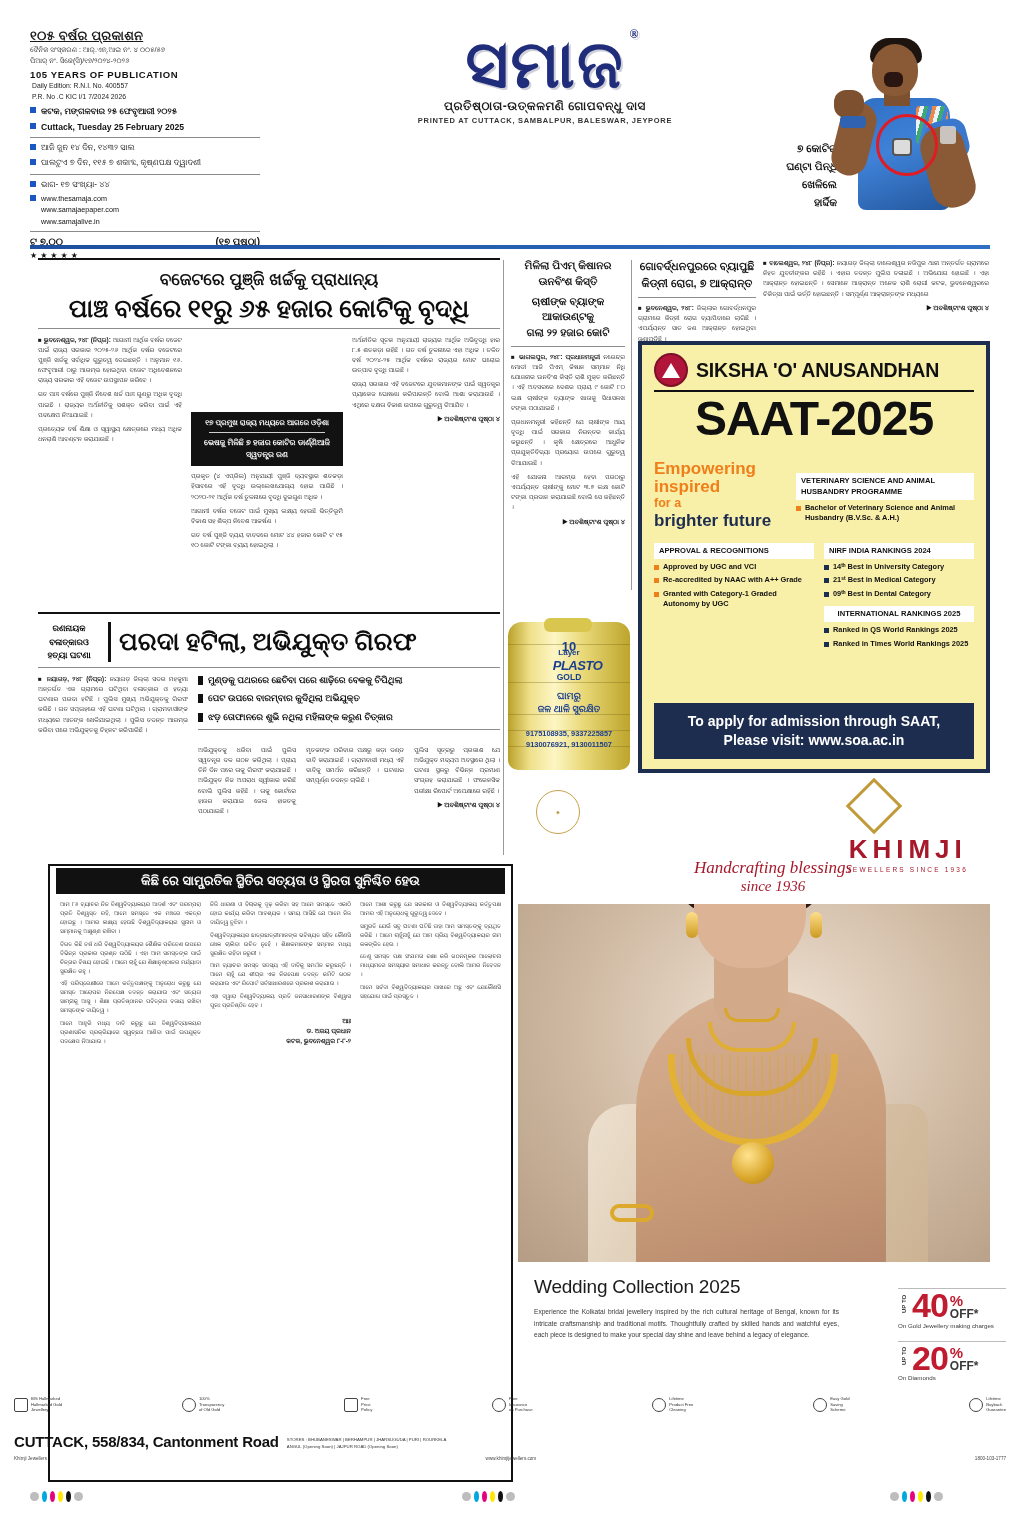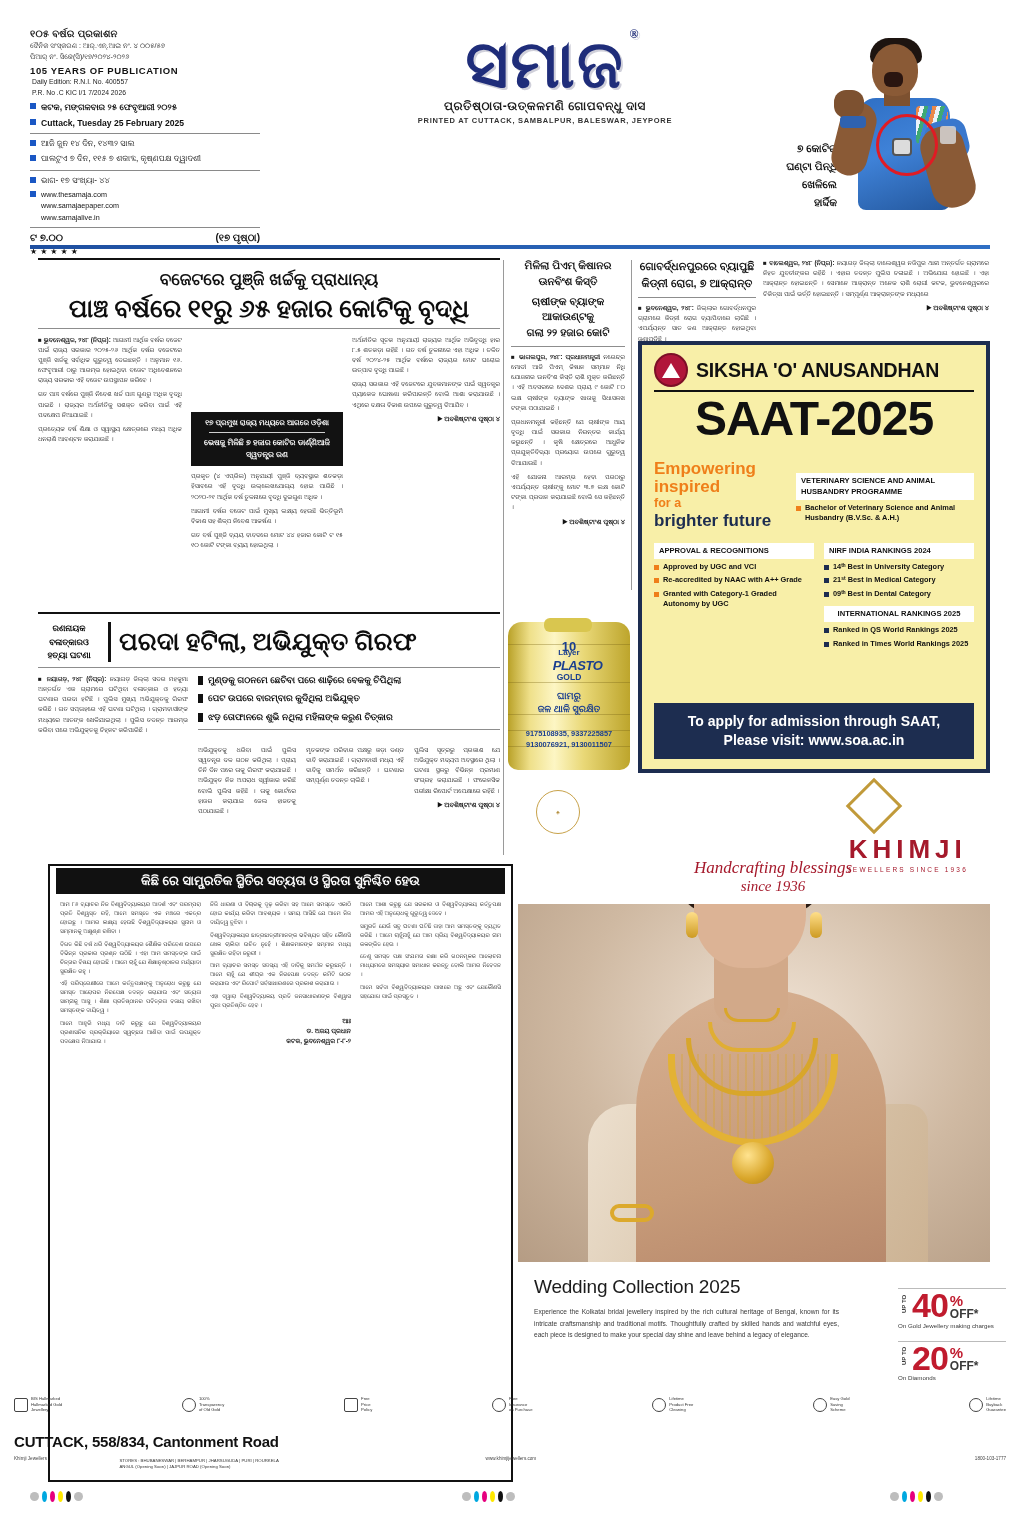--- a/index.html
+++ b/index.html
@@ -8,21 +8,21 @@
     width: 1020px; height: 1517px;
     background: #ffffff;
     font-family: "Liberation Sans", sans-serif;
     overflow: hidden;
   }
   .page { position: relative; width: 1020px; height: 1517px; background:#fff; }
 
   
   .masthead { position:absolute; left:30px; top:28px; width:960px; height:212px; }
   .mh-left { position:absolute; left:0; top:0; width:230px; }
-  .mh-yearsline { font-size:10px; font-weight:bold; color:#1a1a1a; letter-spacing:.2px; }
+  .mh-yearsline { font-size:13px; font-weight:bold; color:#1a1a1a; letter-spacing:.2px;text-decoration:underline; }
   .mh-sub { font-size:7px; color:#2b2b2b; line-height:1.45; margin-top:1px; }
   .mh-eng-years { font-size:9.5px; font-weight:bold; letter-spacing:.6px; color:#111; margin-top:3px; }
   .mh-eng-sub { font-size:6.8px; color:#222; line-height:1.5; margin-top:1px; padding-left:2px;}
   .mh-rule { height:1px; background:#8a8a8a; margin:4px 0; }
   .mh-row { display:flex; align-items:flex-start; gap:5px; font-size:8.2px; color:#111; line-height:1.5; margin:2.5px 0; }
   .mh-row.bold { font-weight:bold; font-size:8.6px; }
   .bullet-sq { width:6px; height:6px; background:#1a57c4; flex:none; margin-top:2px; }
   .mh-links { font-size:7.2px; color:#111; line-height:1.55; }
   .mh-price { display:flex; justify-content:space-between; font-size:10px; font-weight:bold; color:#111; margin-top:4px; }
   .mh-stars { font-size:8px; letter-spacing:3px; color:#111; margin-top:3px; }
@@ -196,21 +196,21 @@
                   transform-origin:center; width:12px; white-space:nowrap; margin-bottom:10px;}
   .kh-off .num { font-size:34px; font-weight:bold; color:#c01b2e; line-height:.85; letter-spacing:-1px; }
   .kh-off .pct { font-size:15px; font-weight:bold; color:#c01b2e; line-height:1; }
   .kh-off .offw { font-size:12px; font-weight:bold; color:#3a3a3a; line-height:1; }
   .kh-off .sub { font-size:6.2px; color:#3a3a3a; line-height:1.4; margin-top:2px; }
   .kh-icons { position:absolute; left:14px; right:14px; top:1396px; display:flex; justify-content:space-between; }
   .kh-ic { display:flex; align-items:center; gap:3px; }
   .kh-ic .g { width:14px; height:14px; border:1px solid #444; border-radius:50%; flex:none; }
   .kh-ic .g.sq { border-radius:2px; }
   .kh-ic .tx { font-size:4.2px; line-height:1.35; color:#333; white-space:nowrap; }
-  .kh-addr { position:absolute; left:14px; top:1433px; display:flex; align-items:flex-end; gap:8px;flex-direction:column; }
+  .kh-addr { position:absolute; left:14px; top:1433px; display:flex; align-items:flex-end; gap:8px; }
   .kh-addr .big { font-size:15px; font-weight:bold; color:#111; letter-spacing:-.2px; }
   .kh-addr .stores { font-size:4.3px; color:#333; line-height:1.5; }
   .kh-foot { position:absolute; left:14px; right:14px; top:1456px; display:flex; justify-content:space-between;
              font-size:4.6px; color:#444; }
 
   
   .regbar { position:absolute; left:0; top:1488px; width:1020px; height:20px; }
   .regset { position:absolute; display:flex; align-items:center; gap:3px; }
   .rd { width:9px; height:9px; border-radius:50%; background:#bdbdbd; }
   .rc { width:5px; height:11px; border-radius:50%; }
@@ -393,21 +393,21 @@
 
       <div style="display:flex; gap:10px; margin-top:6px;">
         <div style="width:150px;" class="body-odia">
           <p><span class="dateline">■ ନୟାଗଡ଼, ୨୪୮ (ନିପ୍ର):</span>
              <span>ନୟାଗଡ଼ ଜିଲ୍ଲା ସଦର ମହକୁମା ଅନ୍ତର୍ଗତ ଏକ ଗ୍ରାମରେ ଘଟିଥିବା ବଳାତ୍କାର ଓ ହତ୍ୟା ଘଟଣାର ପରଦା ହଟିଛି । ପୁଲିସ ମୁଖ୍ୟ ଅଭିଯୁକ୍ତକୁ ଗିରଫ କରିଛି । ଗତ ସପ୍ତାହରେ ଏହି ଘଟଣା ଘଟିଥିଲା । ଗ୍ରାମବାସୀଙ୍କ ମଧ୍ୟରେ ଆତଙ୍କ ଖେଳିଯାଇଥିଲା । ପୁଲିସ ତଦନ୍ତ ଆରମ୍ଭ କରିବା ପରେ ଅଭିଯୁକ୍ତକୁ ଚିହ୍ନଟ କରିପାରିଛି ।</span></p>
         </div>
         <div style="flex:1;">
           <ul class="bullets">
             <li>
                 <span class="bsq"></span>
-                <span>ମୁଣ୍ଡକୁ ଗଠନମେ ଛେଚିବା ପରେ ଶାଢ଼ିରେ ବେକକୁ ଚିପିଥିଲା</span>
+                <span>ମୁଣ୍ଡକୁ ପଥରରେ ଛେଚିବା ପରେ ଶାଢ଼ିରେ ବେକକୁ ଚିପିଥିଲା</span>
               </li>
             <li>
                 <span class="bsq"></span>
                 <span>ପେଟ ଉପରେ ବାରମ୍ବାର କୁଦିଥିଲା ଅଭିଯୁକ୍ତ</span>
               </li>
             <li>
                 <span class="bsq"></span>
                 <span>ଝଡ଼ ତୋଫାନରେ ଶୁଭି ନଥିଲା ମହିଳାଙ୍କ କରୁଣ ଚିତ୍କାର</span>
               </li>
           </ul>

